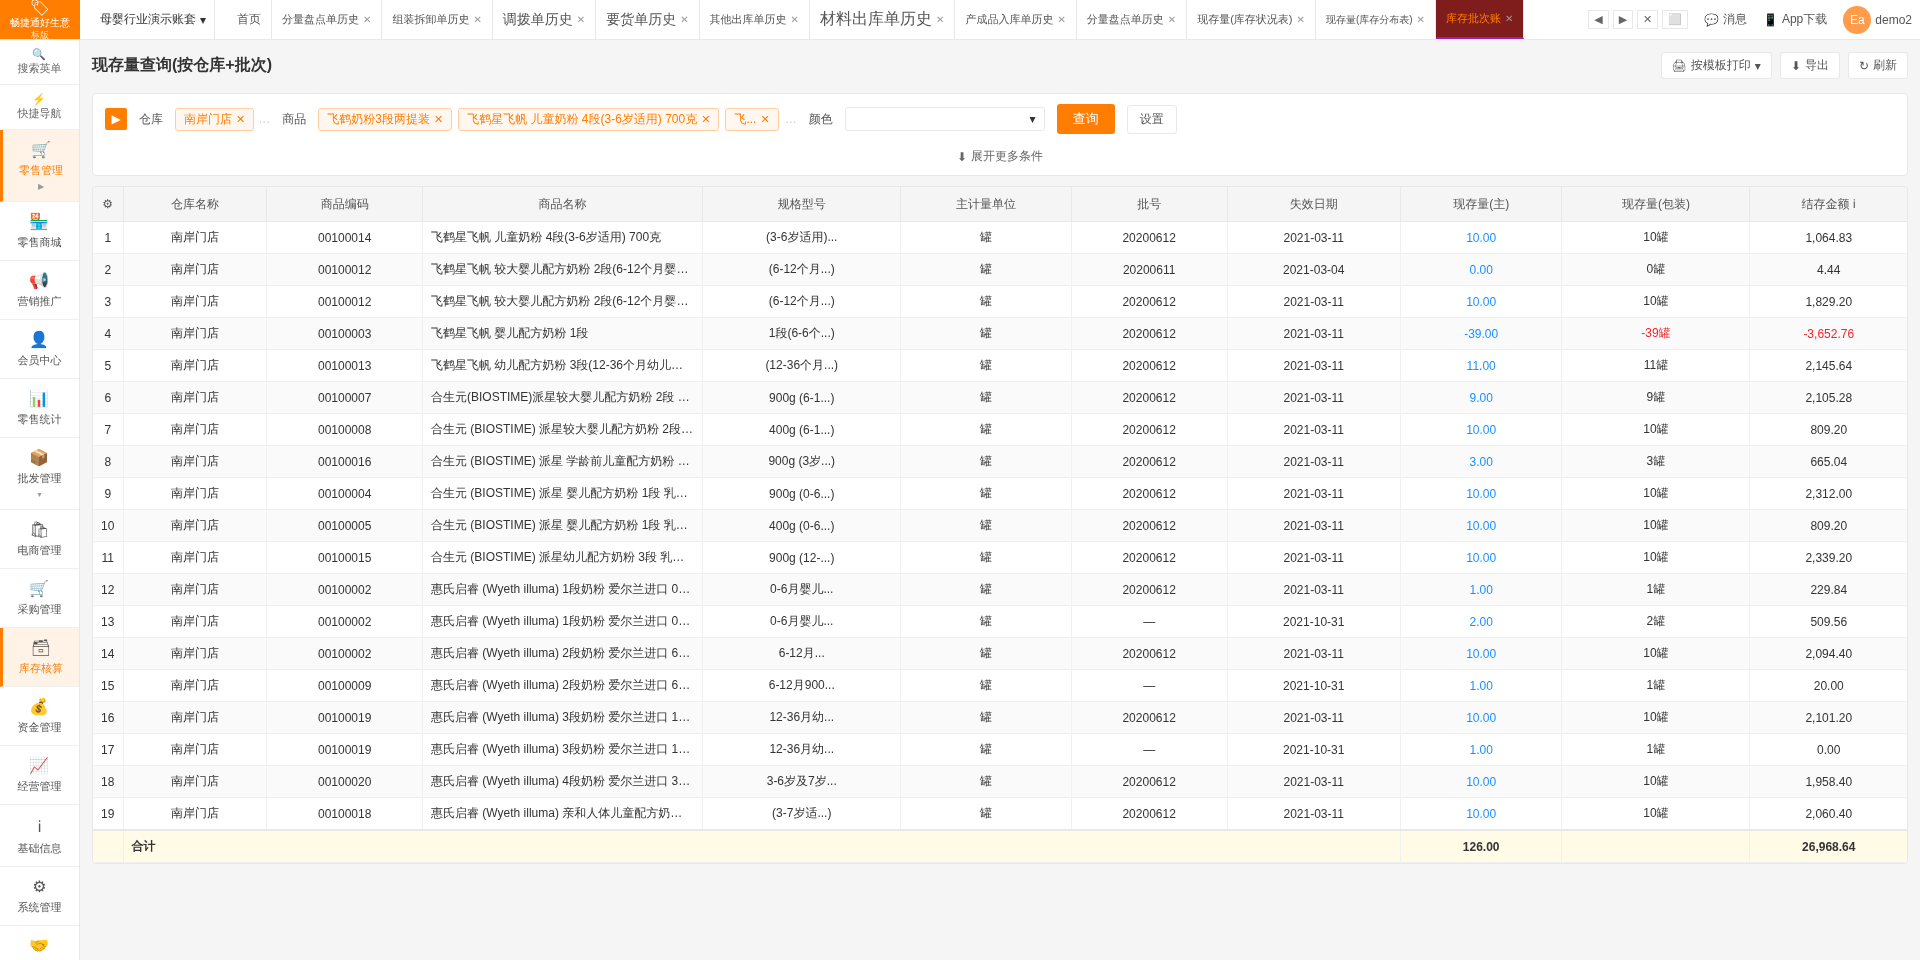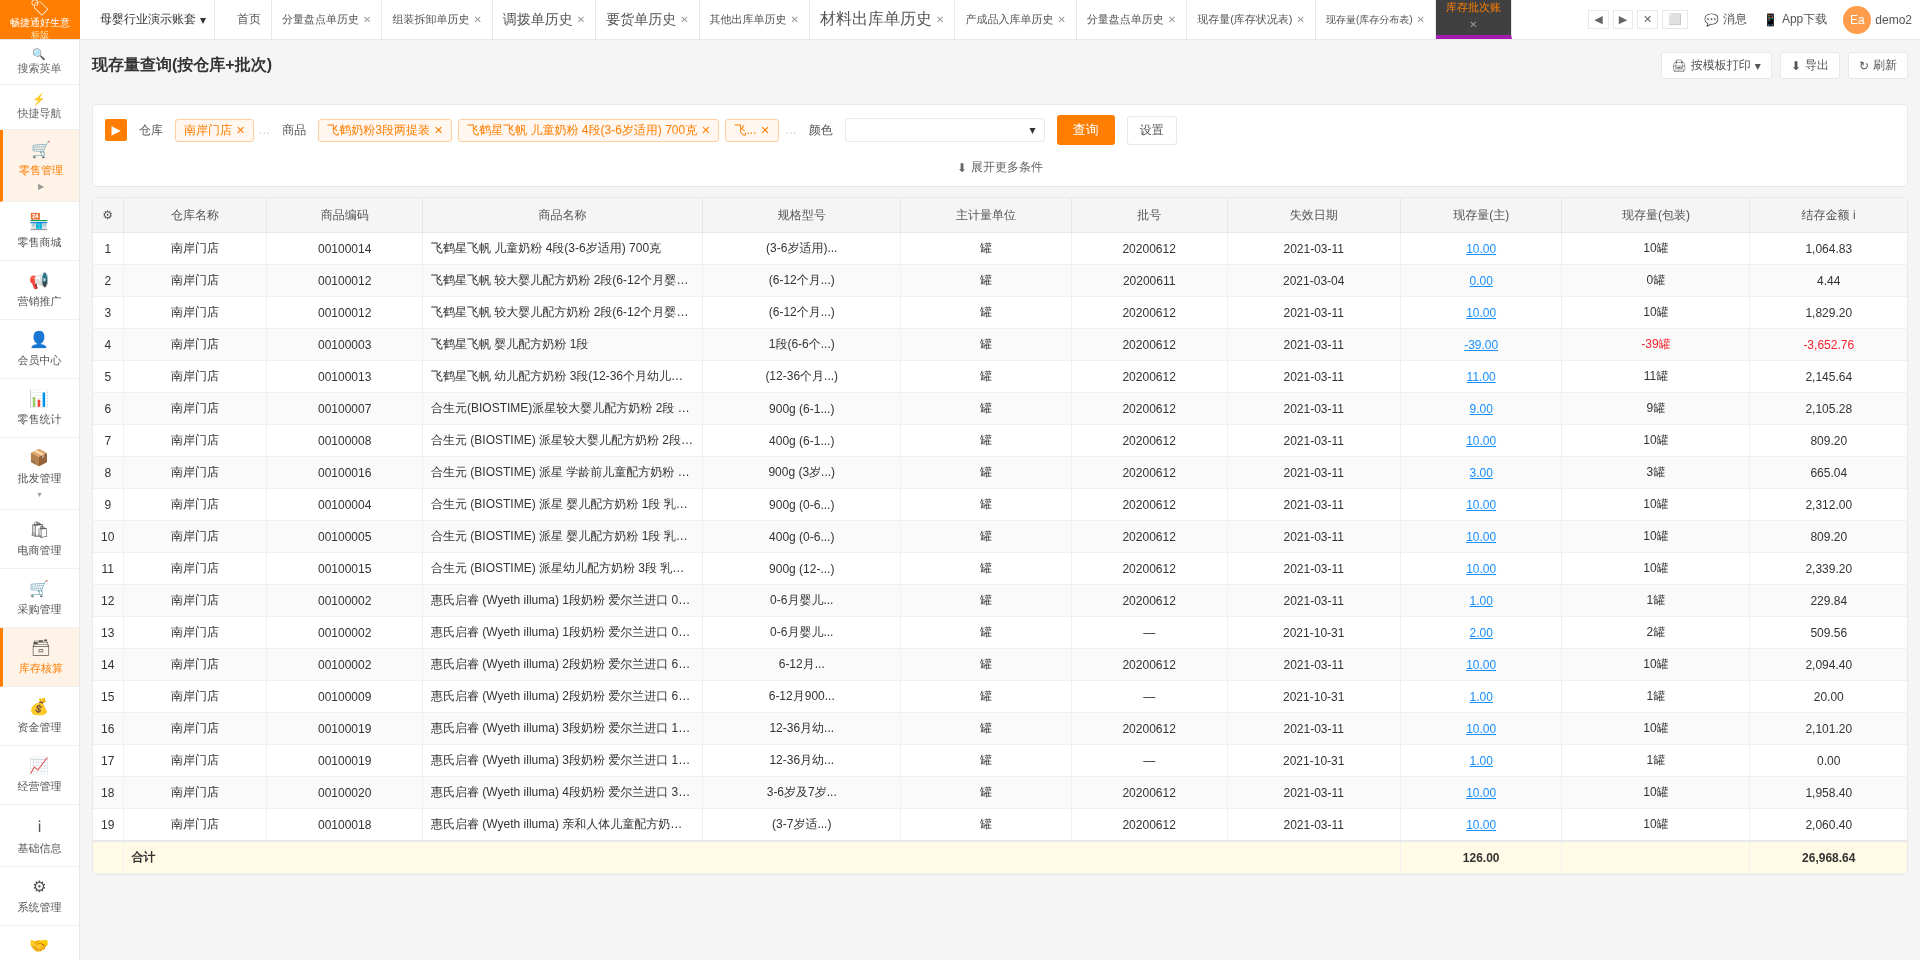--- a/index.html
+++ b/index.html
@@ -17,21 +17,21 @@
     }
     .logo-icon { font-size: 16px; }
     .top-tabs {
       display: flex; flex: 1; overflow: hidden; align-items: center; height: 100%; gap: 0;
     }
     .top-tab {
       display: flex; align-items: center; padding: 0 10px; height: 100%;
       border-right: 1px solid #e8e8e8; white-space: nowrap; cursor: pointer;
       font-size: 12px; color: #555; gap: 4px; position: relative;
     }
-    .top-tab.active { color: #ff7d00; background: #404040; border-bottom: 4px solid #a21caf; flex-direction: column; }
+    .top-tab.active { color: #ff7d00; background: #7f1d1d; border-bottom: 2px solid #a21caf; }
     .top-tab .close-x { color: #999; font-size: 10px; cursor: pointer; }
     .tab-nav-btn { border: 1px solid #e8e8e8; background: #fff; cursor: pointer; padding: 2px 5px; font-size: 11px; color: #666; }
     .top-right { display: flex; align-items: center; gap: 16px; padding-right: 8px; margin-left: auto; }
     .top-right-item { display: flex; align-items: center; gap: 4px; color: #555; cursor: pointer; font-size: 12px; }
     .user-avatar { width: 28px; height: 28px; border-radius: 50%; background: #ff9d4d; display: flex; align-items: center; justify-content: center; color: #fff; font-size: 12px; }
 
     
     .main-layout { display: flex; height: calc(100vh - 40px); }
 
     
@@ -60,21 +60,21 @@
     .content-area {
       flex: 1; display: flex; flex-direction: column; overflow: hidden; background: #f5f5f5;
     }
 
     
     .page-content { flex: 1; overflow: auto; padding: 12px; }
 
     
     .page-header {
       display: flex; justify-content: space-between; align-items: center;
-      margin-bottom: 25px;
+      margin-bottom: 14px;
     }
     .page-title { font-size: 16px; font-weight: bold; color: #333; }
     .header-actions { display: flex; gap: 8px; align-items: center; }
     .btn-template { display: flex; align-items: center; gap: 4px; border: 1px solid #e8e8e8; background: #fff; padding: 4px 10px; cursor: pointer; border-radius: 3px; font-size: 12px; color: #555; }
     .btn-export { display: flex; align-items: center; gap: 4px; border: 1px solid #e8e8e8; background: #fff; padding: 4px 10px; cursor: pointer; border-radius: 3px; font-size: 12px; color: #555; }
     .btn-refresh { display: flex; align-items: center; gap: 4px; border: 1px solid #e8e8e8; background: #fff; padding: 4px 10px; cursor: pointer; border-radius: 3px; font-size: 12px; color: #555; }
     .btn-query { background: #ff7d00; color: #fff; border: none; padding: 6px 16px; cursor: pointer; border-radius: 3px; font-size: 13px; }
     .btn-setting { background: #fff; color: #555; border: 1px solid #e8e8e8; padding: 5px 12px; cursor: pointer; border-radius: 3px; font-size: 12px; }
 
     
@@ -118,21 +118,21 @@
       border-bottom: 1px solid #e8e8e8; border-right: 1px solid #e8e8e8; white-space: nowrap;
     }
     th:last-child { border-right: none; }
     td {
       padding: 7px 8px; text-align: center; border-bottom: 1px solid #f0f0f0;
       border-right: 1px solid #f0f0f0; color: #333;
     }
     td:last-child { border-right: none; }
     .td-left { text-align: left; }
     .td-red { color: #f5222d; }
-    .td-num { color: #1890ff; text-decoration: underline; cursor: pointer; margin-left: 14px; }
+    .td-num { color: #1890ff; cursor: pointer; margin-left: 14px; }
     .col-settings { width: 30px; }
 
     
     .table-footer td {
       background: #fffbe6; font-weight: bold; border-top: 2px solid #e8e8e8;
       color: #333;
     }
 
     
     ::-webkit-scrollbar { width: 6px; height: 6px; }

